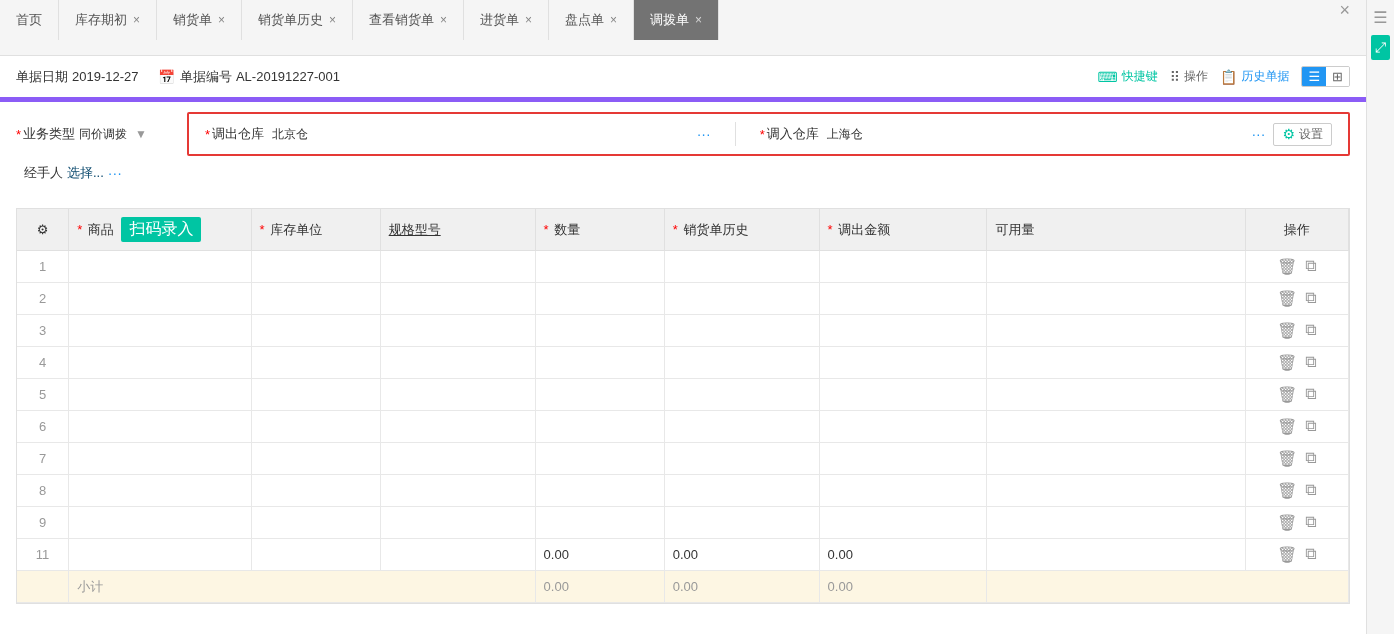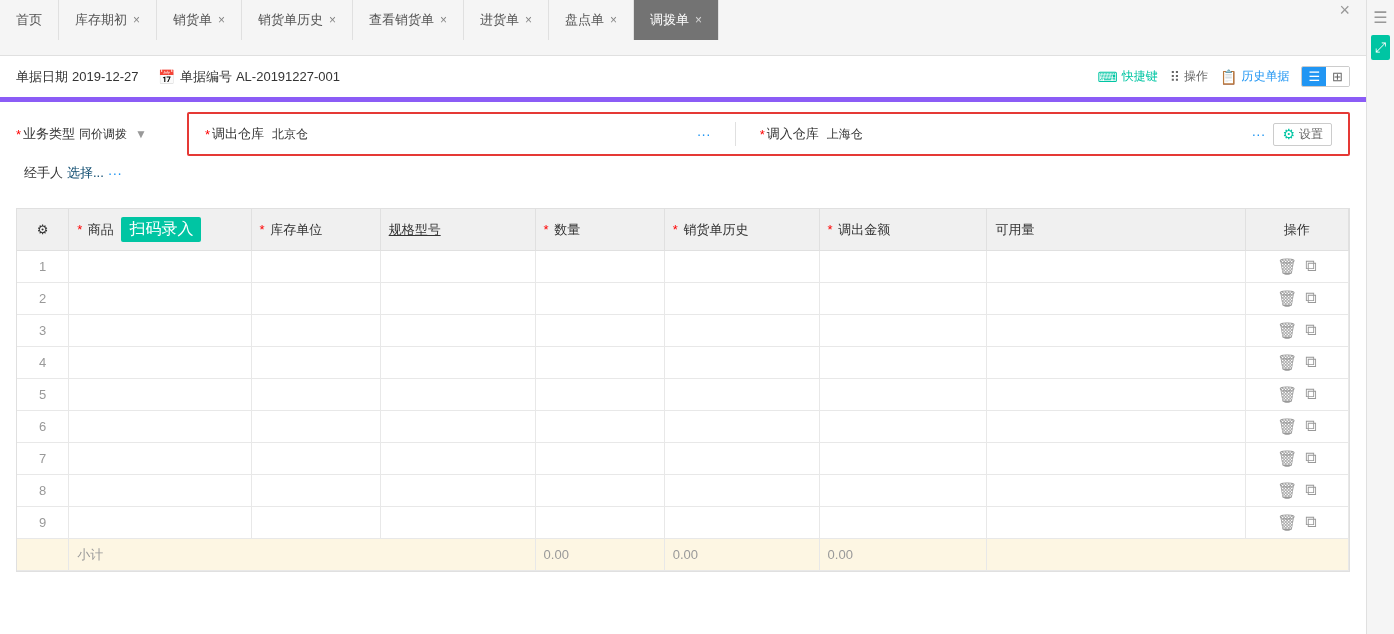--- a/index.html
+++ b/index.html
@@ -414,20 +414,36 @@
         <td class="col-amount"></td>
         <td class="col-avail"></td>
         <td class="col-op">
           <div class="op-icons">
             <span class="op-icon">🗑</span>
             <span class="op-icon">⧉</span>
           </div>
         </td>
       </tr>
           <tr>
+        <td class="col-num">11</td>
+        <td class="col-product"></td>
+        <td class="col-unit"></td>
+        <td class="col-spec"></td>
+        <td class="col-qty">0.00</td>
+        <td class="col-cost">0.00</td>
+        <td class="col-amount">0.00</td>
+        <td class="col-avail"></td>
+        <td class="col-op">
+          <div class="op-icons">
+            <span class="op-icon">🗑</span>
+            <span class="op-icon">⧉</span>
+          </div>
+        </td>
+      </tr>
+          <tr>
         <td colspan="1"></td>
         <td colspan="3" style="color:#999;">小计</td>
         <td style="color:#999;">0.00</td>
         <td style="color:#999;">0.00</td>
         <td style="color:#999;">0.00</td>
         <td colspan="2"></td>
       </tr>
         </tbody>
     </table>
   </div>

